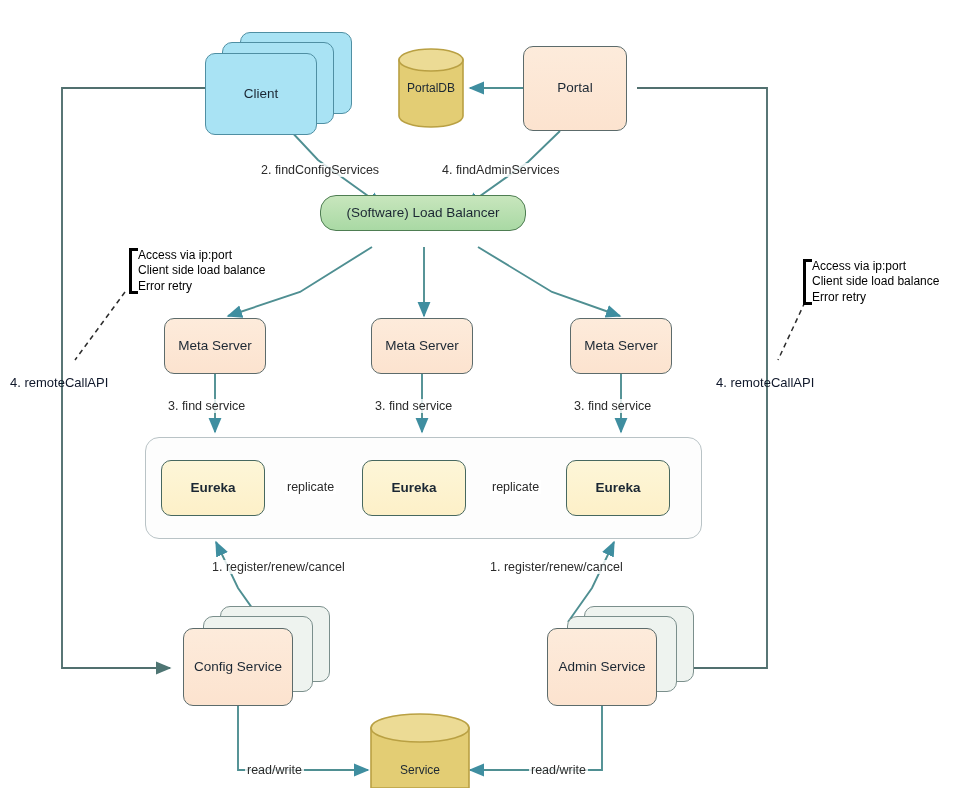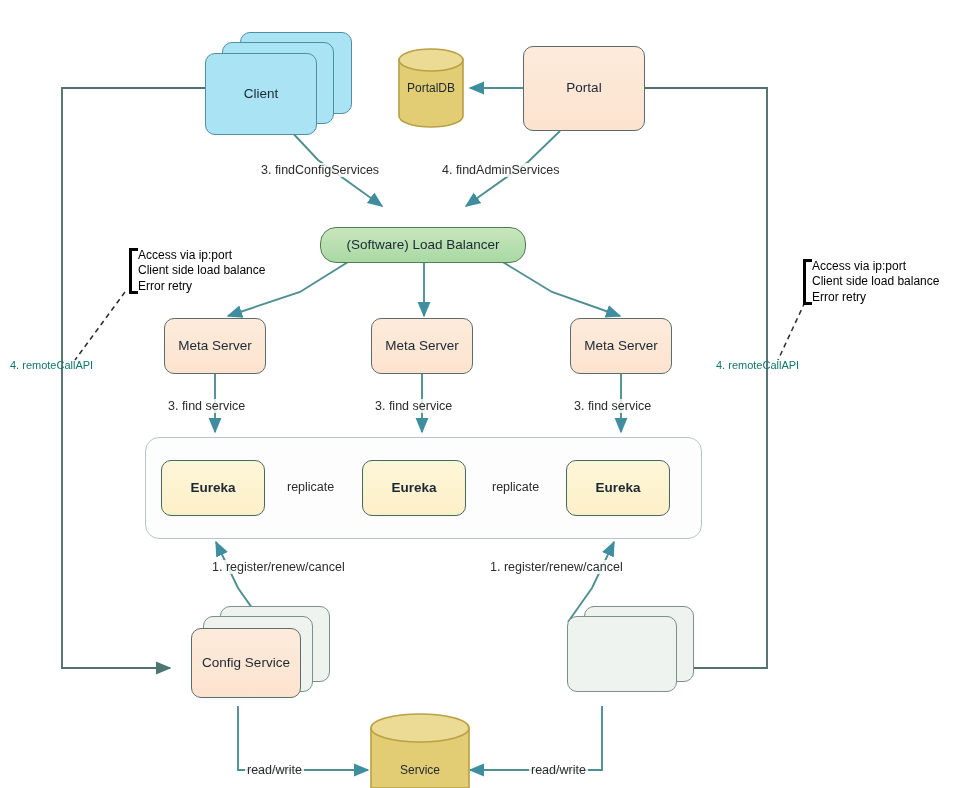--- a/index.html
+++ b/index.html
@@ -118,24 +118,25 @@
     top: 0;
     width: 9px;
     height: 100%;
     border-left: 3px solid #000;
     border-top: 3px solid #000;
     border-bottom: 3px solid #000;
     box-sizing: border-box;
   }
   .remote-label {
     position: absolute;
-    font-size: 11px;
-    color: #0f766e;
+    font-size: 13px;
+    color: #0f172a;
     white-space: nowrap;
     z-index: 7;
+    margin-top: 16px;
   }
   .watermark {
     position: absolute;
     font-size: 25px;
     font-weight: bold;
     color: #4a4a4a;
     white-space: nowrap;
     z-index: 8;
     letter-spacing: 1px;
   }
@@ -198,26 +199,26 @@
   <div class="node client-face" style="left:205px; top:53px; width:112px; height:82px;">Client</div>
 
   <div class="cyl" style="left:398px; top:48px; width:66px; height:80px;">
     <svg width="66" height="80" viewBox="0 0 66 80">
       <path d="M1,12 L1,68 A32,11 0 0 0 65,68 L65,12 Z" fill="#e3cd74" stroke="#b9a043" stroke-width="1.6"></path>
       <ellipse cx="33" cy="12" rx="32" ry="11" fill="#ecdb95" stroke="#b9a043" stroke-width="1.6"></ellipse>
     </svg>
   </div>
   <div class="cyl-label" style="left:398px; top:81px; width:66px;">PortalDB</div>
 
-  <div class="node peach" style="left:523px; top:46px; width:122px; height:85px;">Portal</div>
-
-  <div class="edge-label" style="left:259px; top:163px;">3. findConfigServices</div>
+  <div class="node peach" style="left:523px; top:46px; width:104px; height:85px;">Portal</div>
+
+  <div class="edge-label" style="left:259px; top:163px;">2. findConfigServices</div>
   <div class="edge-label" style="left:440px; top:163px;">4. findAdminServices</div>
 
-  <div class="node lb" style="left:320px; top:227px; width:206px; height:36px;">(Software) Load Balancer</div>
+  <div class="node lb" style="left:320px; top:195px; width:206px; height:36px;">(Software) Load Balancer</div>
 
   <div class="node peach" style="left:164px; top:318px; width:102px; height:56px;">Meta Server</div>
   <div class="node peach" style="left:371px; top:318px; width:102px; height:56px;">Meta Server</div>
   <div class="node peach" style="left:570px; top:318px; width:102px; height:56px;">Meta Server</div>
 
   <div class="edge-label" style="left:166px; top:399px;">3. find service</div>
   <div class="edge-label" style="left:373px; top:399px;">3. find service</div>
   <div class="edge-label" style="left:572px; top:399px;">3. find service</div>
 
   <div class="eureka-wrap" style="left:145px; top:437px; width:557px; height:102px;"></div>
@@ -226,24 +227,25 @@
   <div class="node eureka" style="left:566px; top:460px; width:104px; height:56px;">Eureka</div>
 
   <div class="edge-label" style="left:285px; top:480px;">replicate</div>
   <div class="edge-label" style="left:490px; top:480px;">replicate</div>
 
   <div class="edge-label" style="left:210px; top:560px;">1. register/renew/cancel</div>
   <div class="edge-label" style="left:488px; top:560px;">1. register/renew/cancel</div>
 
   <div class="stack-card peach-back" style="left:220px; top:606px; width:110px; height:76px;"></div>
   <div class="stack-card peach-back" style="left:203px; top:616px; width:110px; height:76px;"></div>
-  <div class="node peach" style="left:183px; top:628px; width:110px; height:70px;margin-left:8px;">Config Service</div>
+  <div class="node peach" style="left:183px; top:628px; width:110px; height:78px;">Config Service</div>
 
   <div class="stack-card peach-back" style="left:584px; top:606px; width:110px; height:76px;"></div>
   <div class="stack-card peach-back" style="left:567px; top:616px; width:110px; height:76px;"></div>
+  <div class="node peach" style="left:547px; top:628px; width:110px; height:78px;">Admin Service</div>
 
   <div class="cyl" style="left:370px; top:712px; width:100px; height:76px;">
     <svg width="100" height="76" viewBox="0 0 100 76">
       <path d="M1,16 L1,76 L99,76 L99,16 Z" fill="#e3cd74" stroke="#b9a043" stroke-width="1.6"></path>
       <ellipse cx="50" cy="16" rx="49" ry="14" fill="#ecdb95" stroke="#b9a043" stroke-width="1.6"></ellipse>
     </svg>
   </div>
   <div class="cyl-label" style="left:370px; top:763px; width:100px;">Service</div>
 
   <div class="edge-label" style="left:245px; top:763px;">read/write</div>

